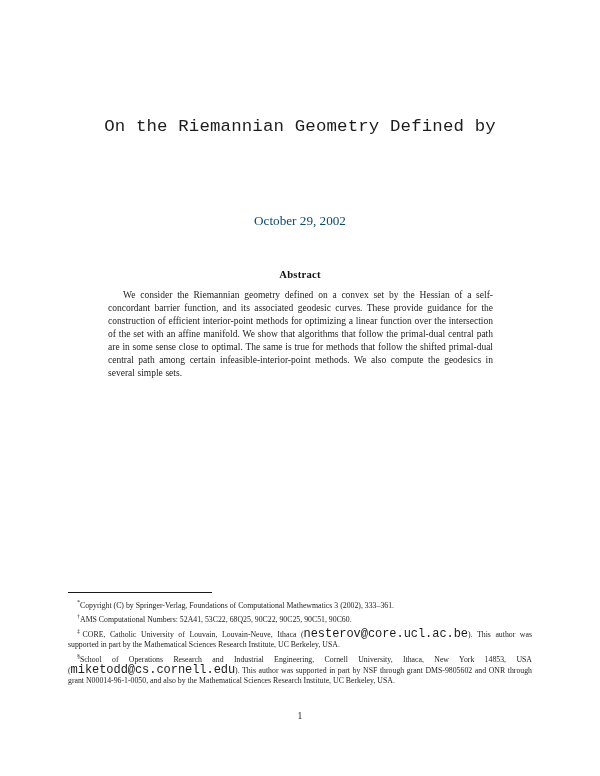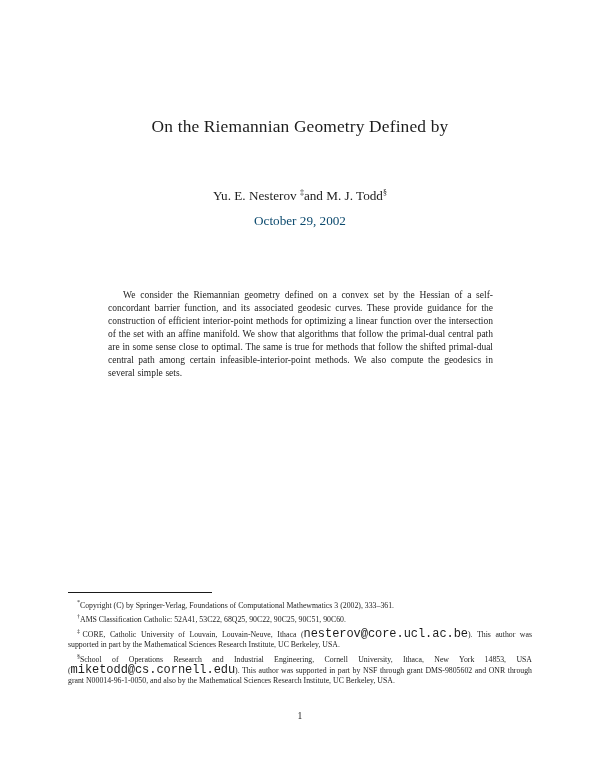--- a/index.html
+++ b/index.html
@@ -28,20 +28,21 @@
     left: 0;
     right: 0;
     text-align: center;
   }
   .title-line {
     font-size: 17.4px;
     line-height: 25px;
     letter-spacing: 0.15px;
     color: #1d1d1d;
     white-space: nowrap;
+    font-family: Liberation Mono, monospace;
   }
   .title-line sup {
     font-size: 9px;
     vertical-align: super;
     letter-spacing: 0;
   }
 
   
   .authors {
     position: absolute;
@@ -142,34 +143,32 @@
 </style>
 </head>
 <body>
 
 <div class="page">
 
   <div class="title-block">
     <div class="title-line">On the Riemannian Geometry Defined by</div>
   </div>
 
-  <div class="authors">
-    <span>Yu. E. Nesterov </span><sup>‡</sup><span>and M. J. Todd</span><sup>§</sup>
-  </div>
 
   <div class="date">October 29, 2002</div>
 
+  <div class="abstract-heading">Abstract</div>
   <div class="abstract-body">We consider the Riemannian geometry defined on a convex set by the Hessian of a self-concordant barrier function, and its associated geodesic curves. These provide guidance for the construction of efficient interior-point methods for optimizing a linear function over the intersection of the set with an affine manifold. We show that algorithms that follow the primal-dual central path are in some sense close to optimal. The same is true for methods that follow the shifted primal-dual central path among certain infeasible-interior-point methods. We also compute the geodesics in several simple sets.</div>
 
   <div class="footnote-rule"></div>
 
   <div class="footnotes">
     <p class="footnote"><sup>*</sup><span>Copyright (C) by Springer-Verlag, Foundations of Computational Mathewmatics 3 (2002), 333–361.</span></p>
 
-    <p class="footnote"><sup>†</sup><span>AMS Classification Catholic: 52A41, 53C22, 68Q25, 90C22, 90C25, 90C51, 90C60.</span></p>
+    <p class="footnote"><sup>†</sup><span>AMS Computational Numbers: 52A41, 53C22, 68Q25, 90C22, 90C25, 90C51, 90C60.</span></p>
 
     <p class="footnote"><sup>‡</sup><span>CORE, Catholic University of Louvain, Louvain-Neuve, Ithaca (</span><span class="mono">nesterov@core.ucl.ac.be</span><span>). This author was supported in part by the Mathematical Sciences Research Institute, UC Berkeley, USA.</span></p>
 
     <p class="footnote"><sup>§</sup><span>School of Operations Research and Industrial Engineering, Cornell University, Ithaca, New York 14853, USA (</span><span class="mono">miketodd@cs.cornell.edu</span><span>). This author was supported in part by NSF through grant DMS-9805602 and ONR through grant N00014-96-1-0050, and also by the Mathematical Sciences Research Institute, UC Berkeley, USA.</span></p>
   </div>
 
   <div class="page-number">1</div>
 
 </div>
 

